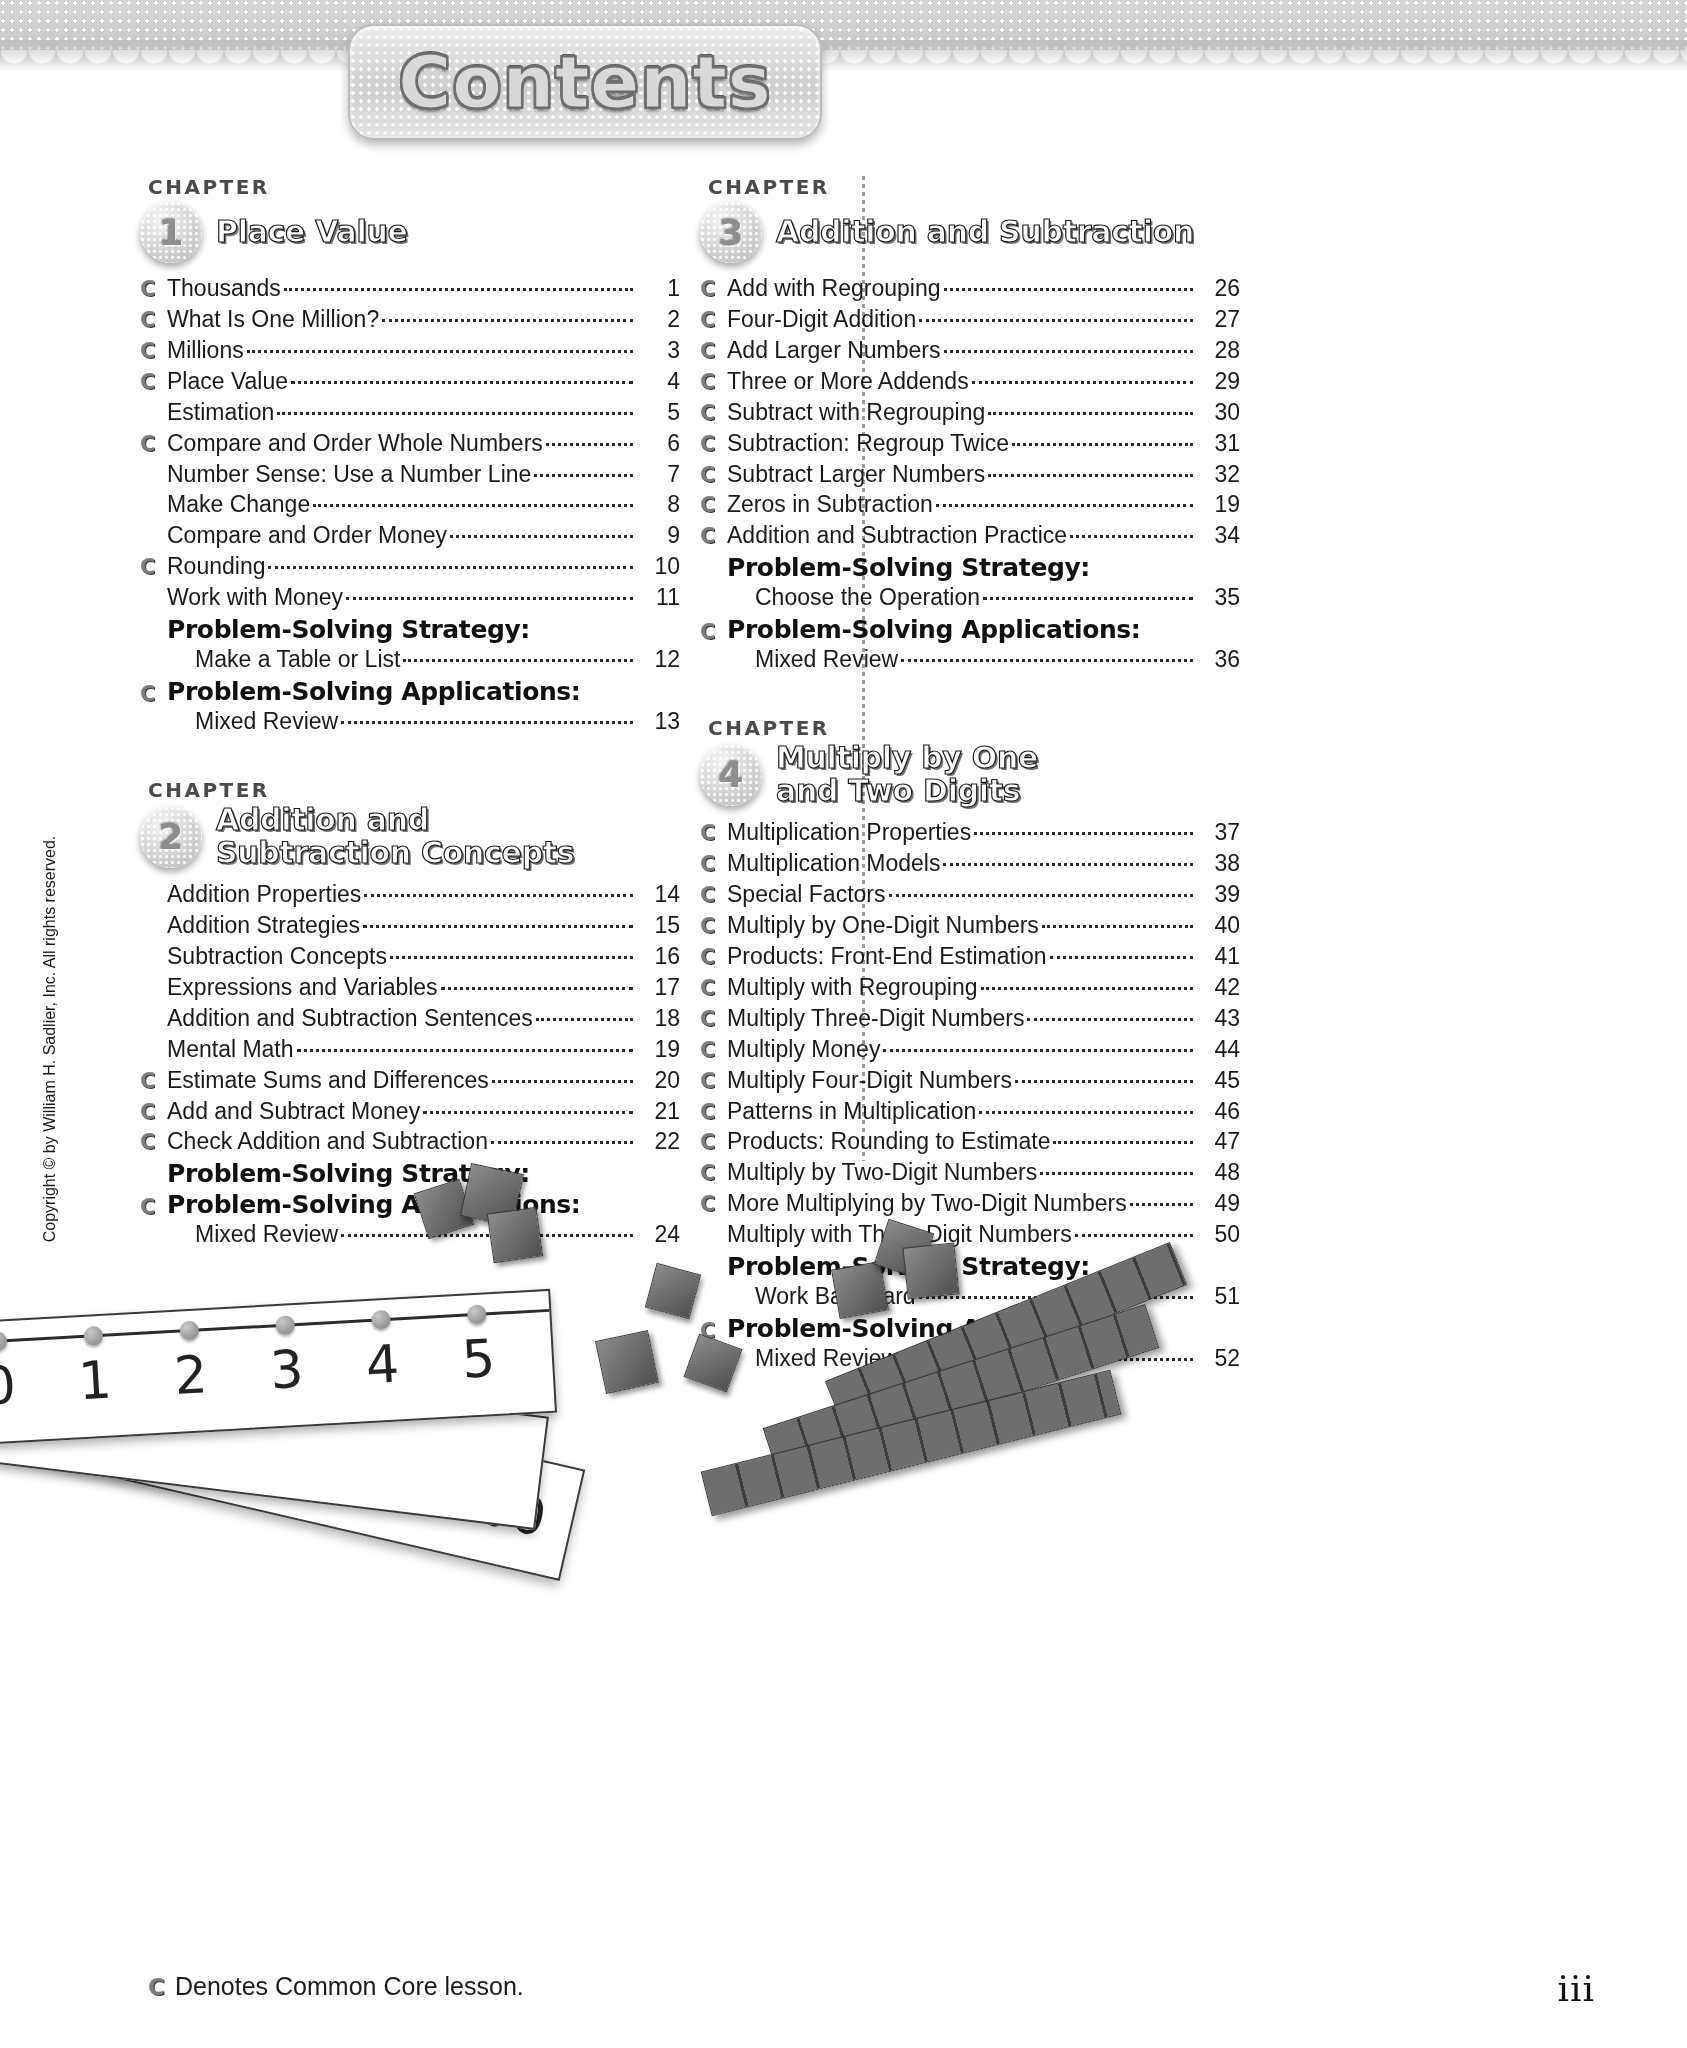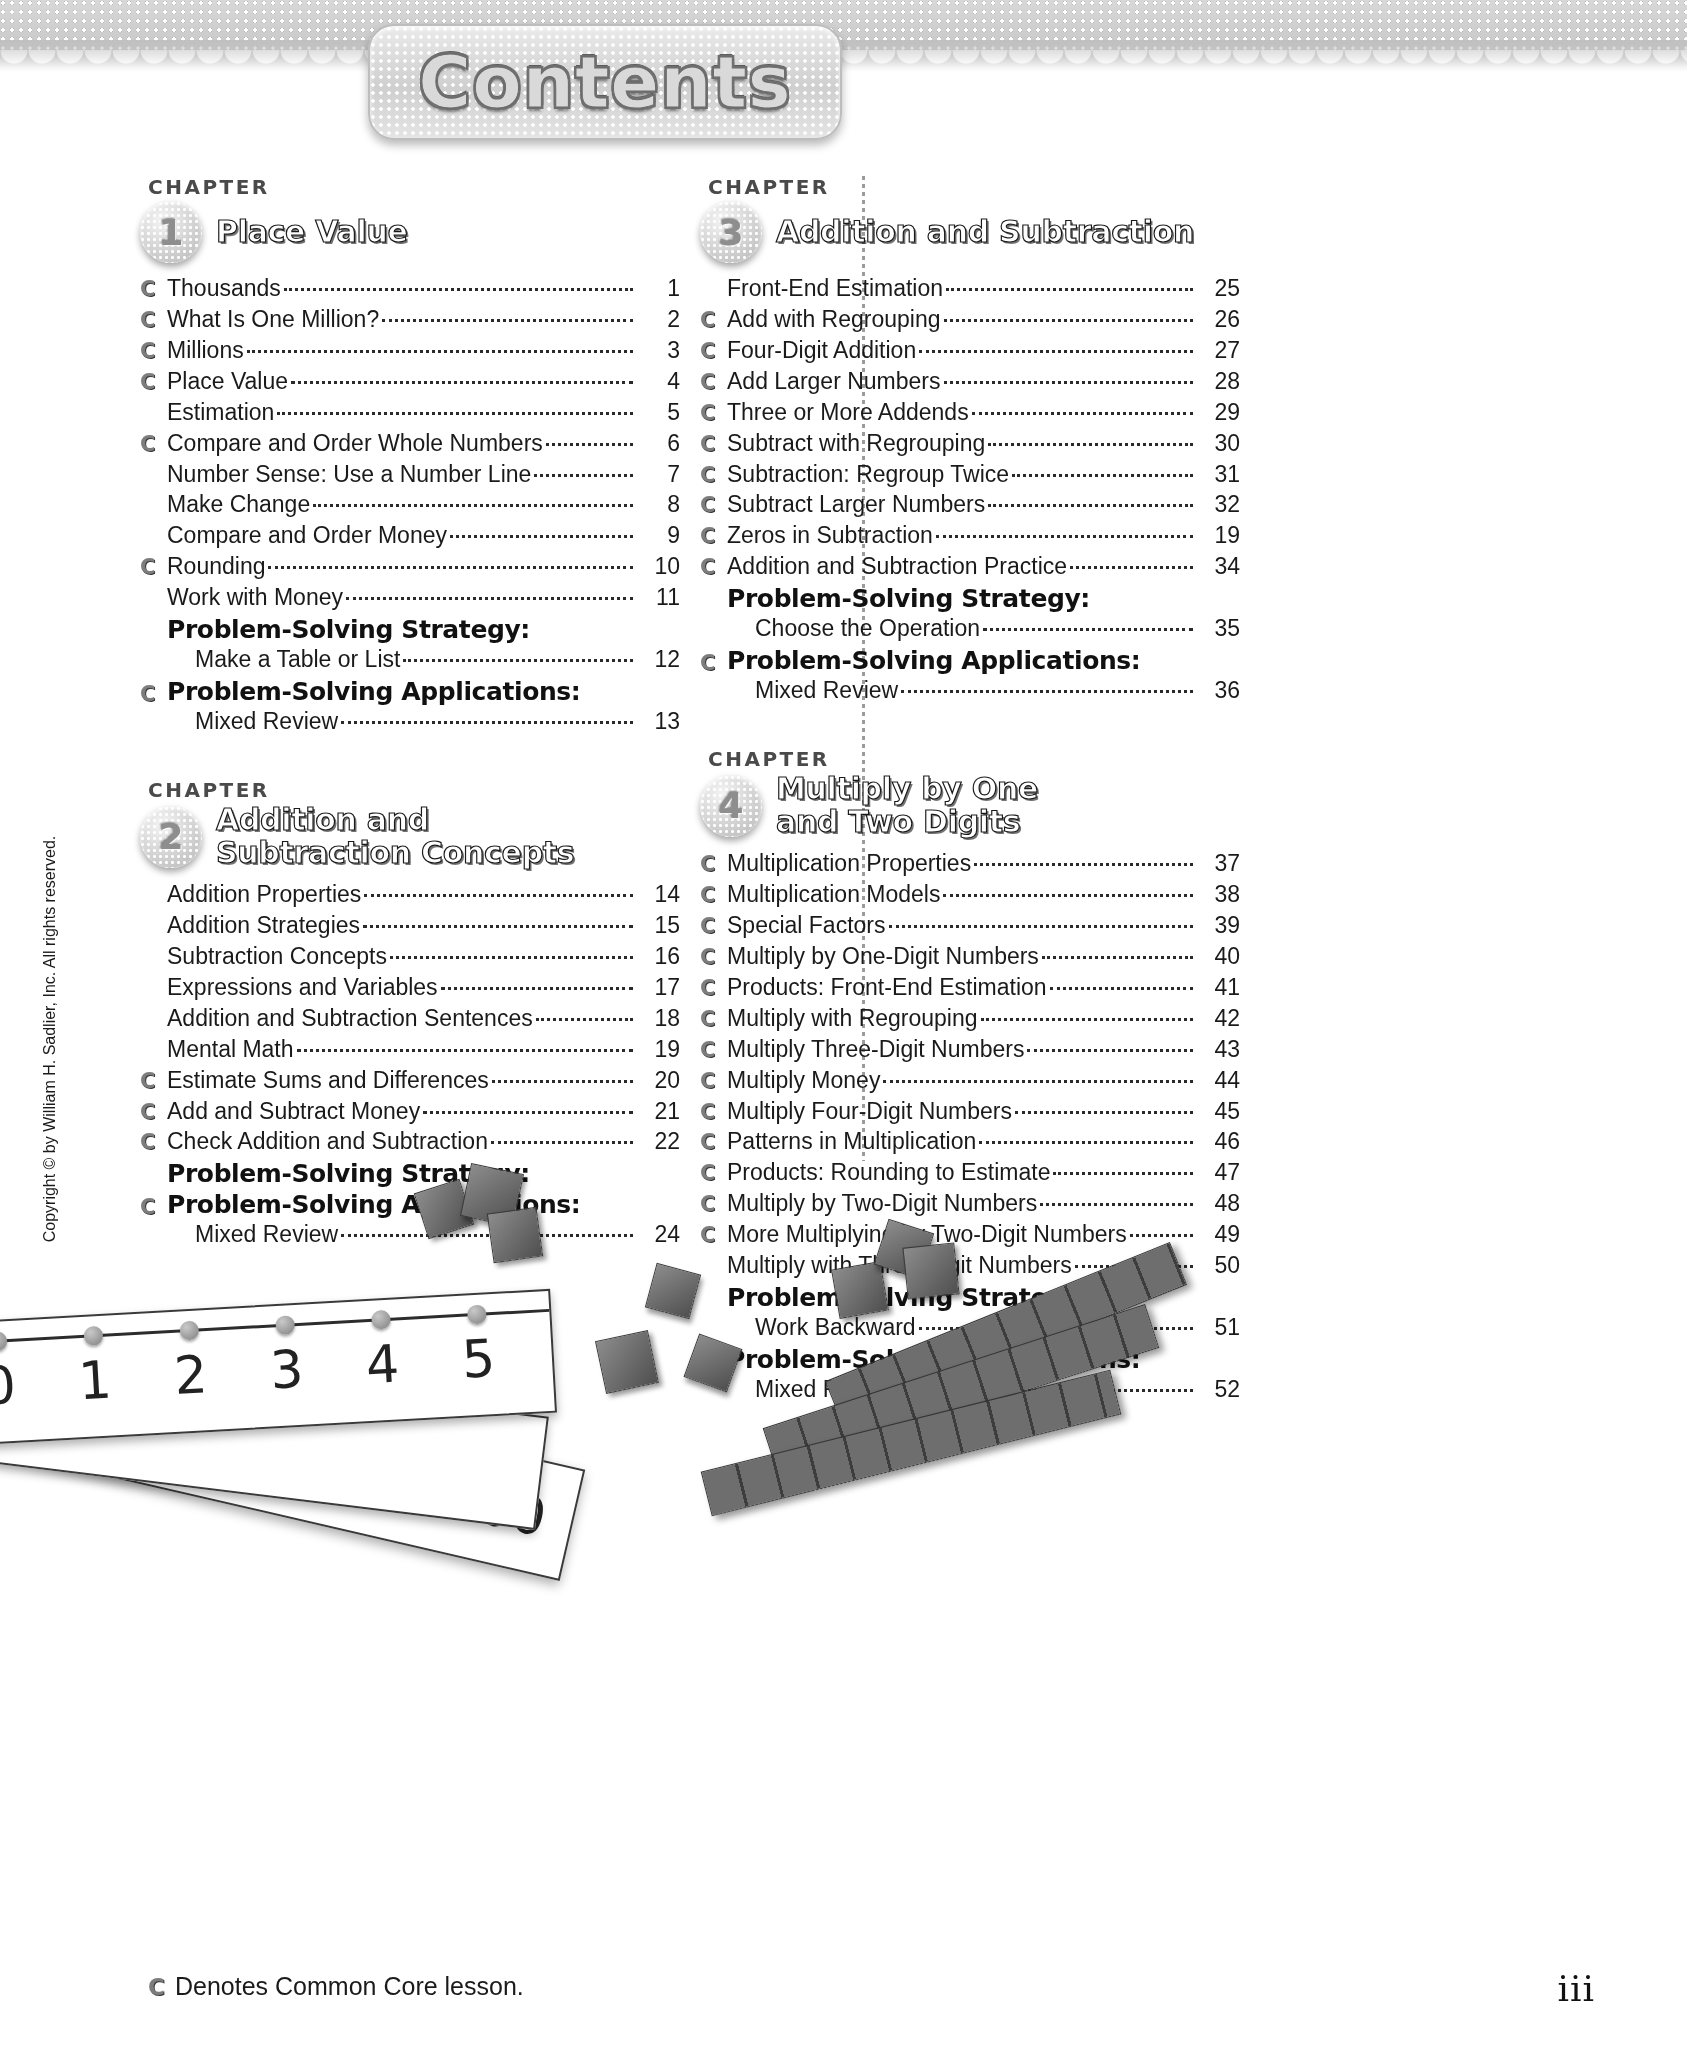--- a/index.html
+++ b/index.html
@@ -25,21 +25,21 @@
       radial-gradient(circle at 14px 0px, #ffffff 13px, rgba(255,255,255,0) 14px) 0 0/28px 22px,
       linear-gradient(#c9c9c9,#ffffff);
   }
   .band-fade{
     position:absolute;left:0;top:40px;width:1687px;height:26px;
     background:linear-gradient(rgba(190,190,190,.85),rgba(255,255,255,0));
   }
 
   
   .banner{
-    position:absolute;left:368px;top:24px;width:470px;height:112px;
+    position:absolute;left:348px;top:24px;width:470px;height:112px;
     border-radius:26px;
     background:
       radial-gradient(circle at 3px 3px, #ffffff 1.5px, rgba(255,255,255,0) 2.1px) 0 0/8px 8px,
       linear-gradient(#eaeaea,#cfcfcf 55%,#e4e4e4);
     border:2px solid #bdbdbd;
     box-shadow:0 5px 10px rgba(0,0,0,.28), inset 0 2px 5px rgba(255,255,255,.9);
   }
   .banner-text{
     position:absolute;left:0;top:0;width:470px;height:112px;
     display:flex;align-items:center;justify-content:center;
@@ -367,26 +367,20 @@
     </div>
   </div>
 <div class="col col-right">
     <div class="chapter-block">
       <div class="chapter-head">
         <div class="chapter-word">CHAPTER</div>
         <div class="chapter-row">
           <div class="badge">3</div>
           <div class="chapter-title">Addition and Subtraction</div>
         </div>
-      </div>
-      <div class="entry">
-        <span class="cc blank">C</span>
-        <span class="entry-label">Front-End Estimation</span>
-        <span class="leader"></span>
-        <span class="pg">25</span>
       </div>
       <div class="entry">
         <span class="cc">C</span>
         <span class="entry-label">Add with Regrouping</span>
         <span class="leader"></span>
         <span class="pg">26</span>
       </div>
       <div class="entry">
         <span class="cc">C</span>
         <span class="entry-label">Four-Digit Addition</span>

